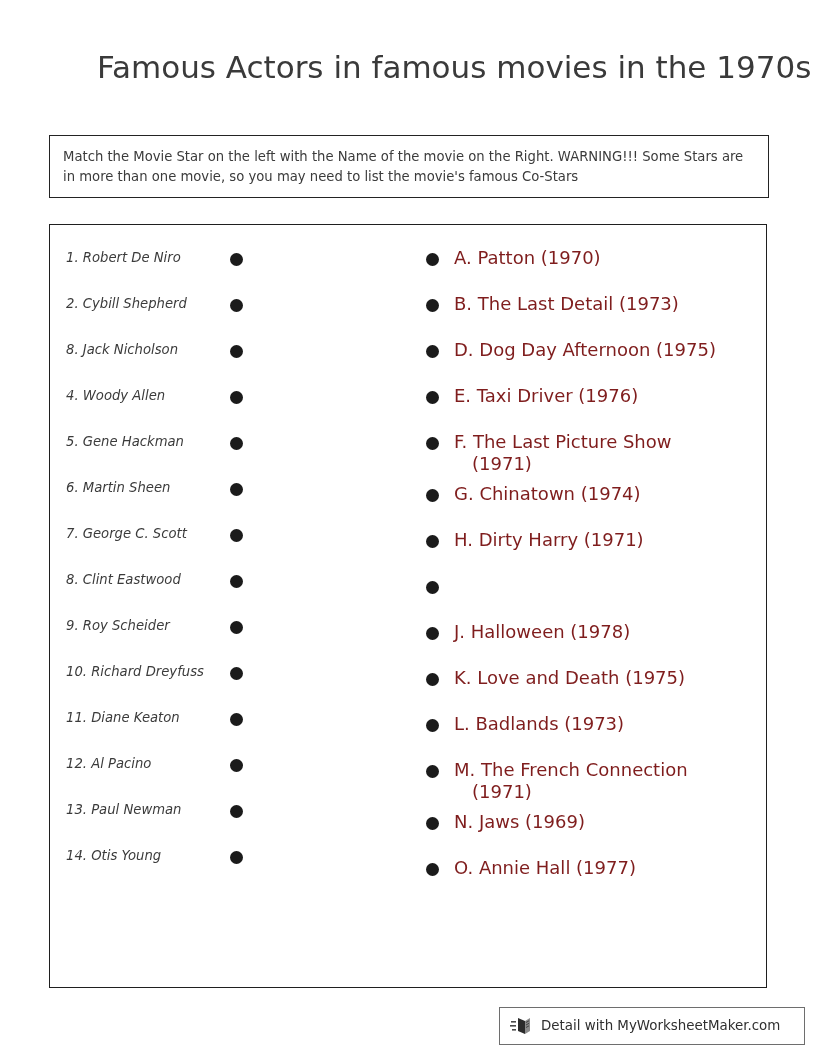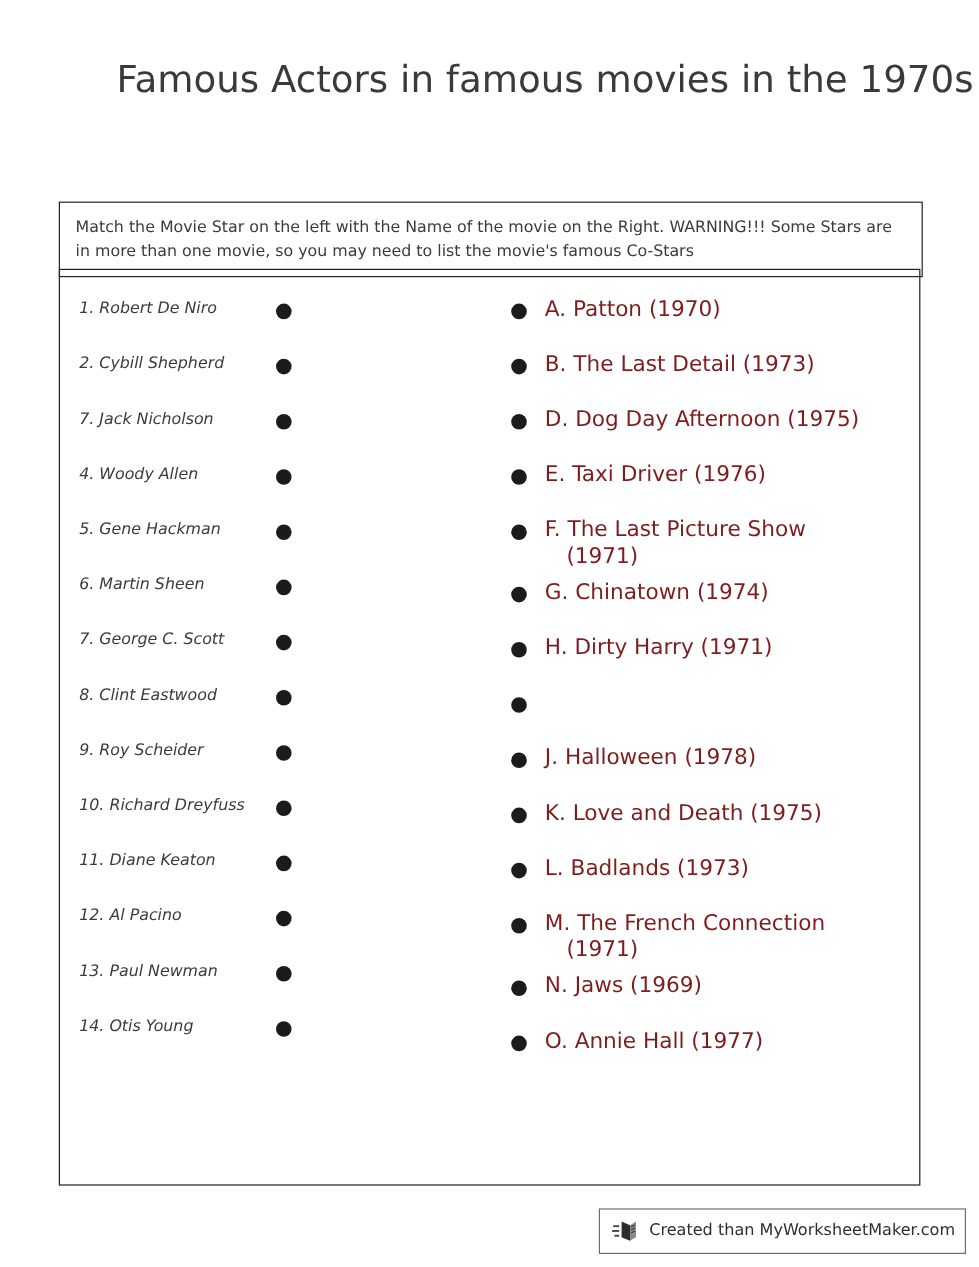--- a/index.html
+++ b/index.html
@@ -41,21 +41,20 @@
   
   .instructions-box {
     position: absolute;
     left: 49px;
     top: 135px;
     width: 720px;
     min-height: 55px;
     box-sizing: border-box;
     border: 1.6px solid #232323;
     padding: 11px 14px 10px 13px;
-    margin-top: 33px;
   }
   .instructions-text {
     font-size: 13.2px;
     line-height: 20px;
     color: #3b3b3b;
   }
 
   
   .match-box {
     position: absolute;
@@ -188,21 +187,21 @@
               <span class="dot"></span>
             </div>
           </div>
           <div class="row-left">
             <div class="item-text">2. Cybill Shepherd</div>
             <div class="dot-cell">
               <span class="dot"></span>
             </div>
           </div>
           <div class="row-left">
-            <div class="item-text">7. Jack Nicholson</div>
+            <div class="item-text">8. Jack Nicholson</div>
             <div class="dot-cell">
               <span class="dot"></span>
             </div>
           </div>
           <div class="row-left">
             <div class="item-text">4. Woody Allen</div>
             <div class="dot-cell">
               <span class="dot"></span>
             </div>
           </div>
@@ -359,16 +358,16 @@
     <svg class="footer-logo" viewBox="0 0 24 24">
       <g fill="#4a4a4a">
         <rect x="1" y="7" width="5" height="1.6"></rect>
         <rect x="0" y="11" width="6" height="1.6"></rect>
         <rect x="2" y="15" width="4" height="1.6"></rect>
       </g>
       <path d="M8 4 L15 7 L15 20 L8 17 Z" fill="#2b2b2b"></path>
       <path d="M15 7 L20 4 L20 17 L15 20 Z" fill="#8a8a8a"></path>
       <path d="M16 8.5 L19 6.8 M16 11 L19 9.3 M16 13.5 L19 11.8" stroke="#3a3a3a" stroke-width="0.9" fill="none"></path>
     </svg>
-    <div class="footer-text">Created than MyWorksheetMaker.com</div>
+    <div class="footer-text">Detail with MyWorksheetMaker.com</div>
   </div>
 
 </div>
 
 </body></html>

